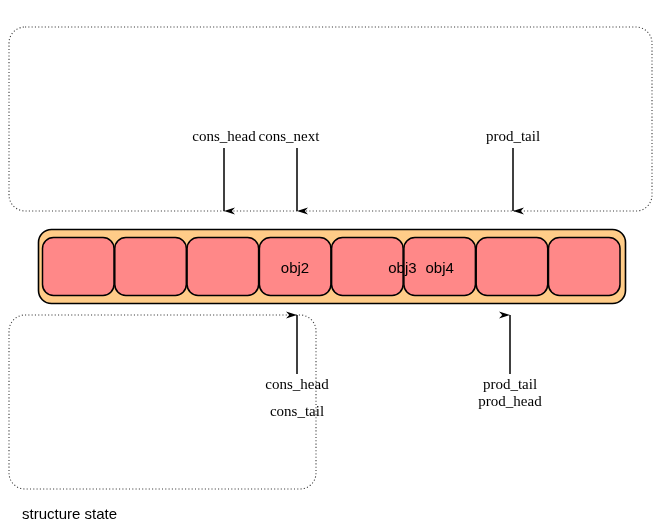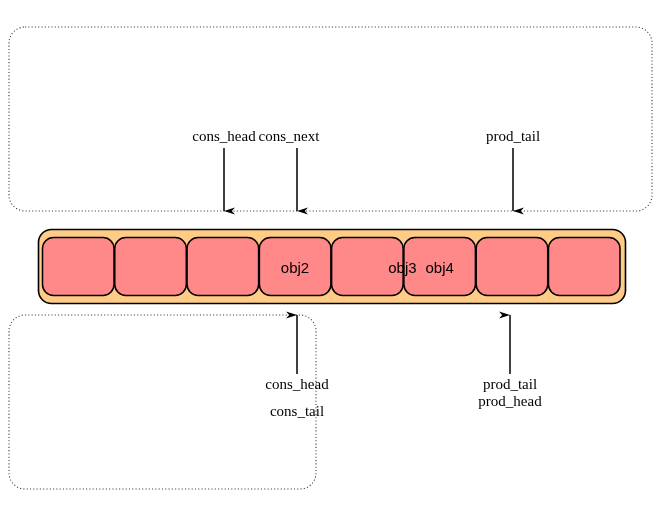--- a/index.html
+++ b/index.html
@@ -104,14 +104,15 @@
 
   <div class="lbl center" style="left:224px; top:128px;">cons_head</div>
   <div class="lbl center" style="left:289px; top:128px;">cons_next</div>
   <div class="lbl center" style="left:513px; top:128px;">prod_tail</div>
 
   <div class="lbl center" style="left:297px; top:376px;">cons_head</div>
   <div class="lbl center" style="left:297px; top:403px;">cons_tail</div>
   <div class="lbl center" style="left:510px; top:376px;">prod_tail</div>
   <div class="lbl center" style="left:510px; top:393px;text-align:center;">prod_head</div>
 
+  <div class="section-title" style="left:22px; top:505px;">structure state</div>
 
 </div>
 
 </body></html>

